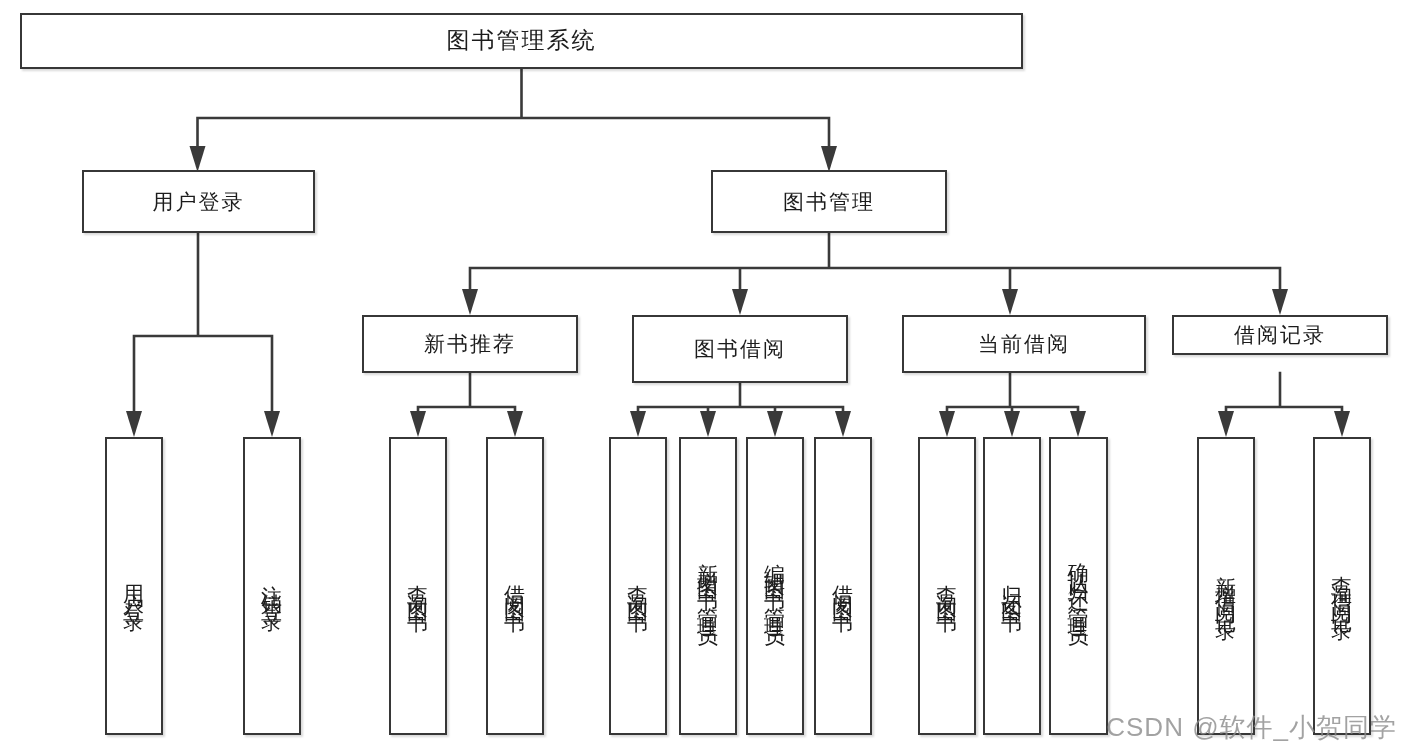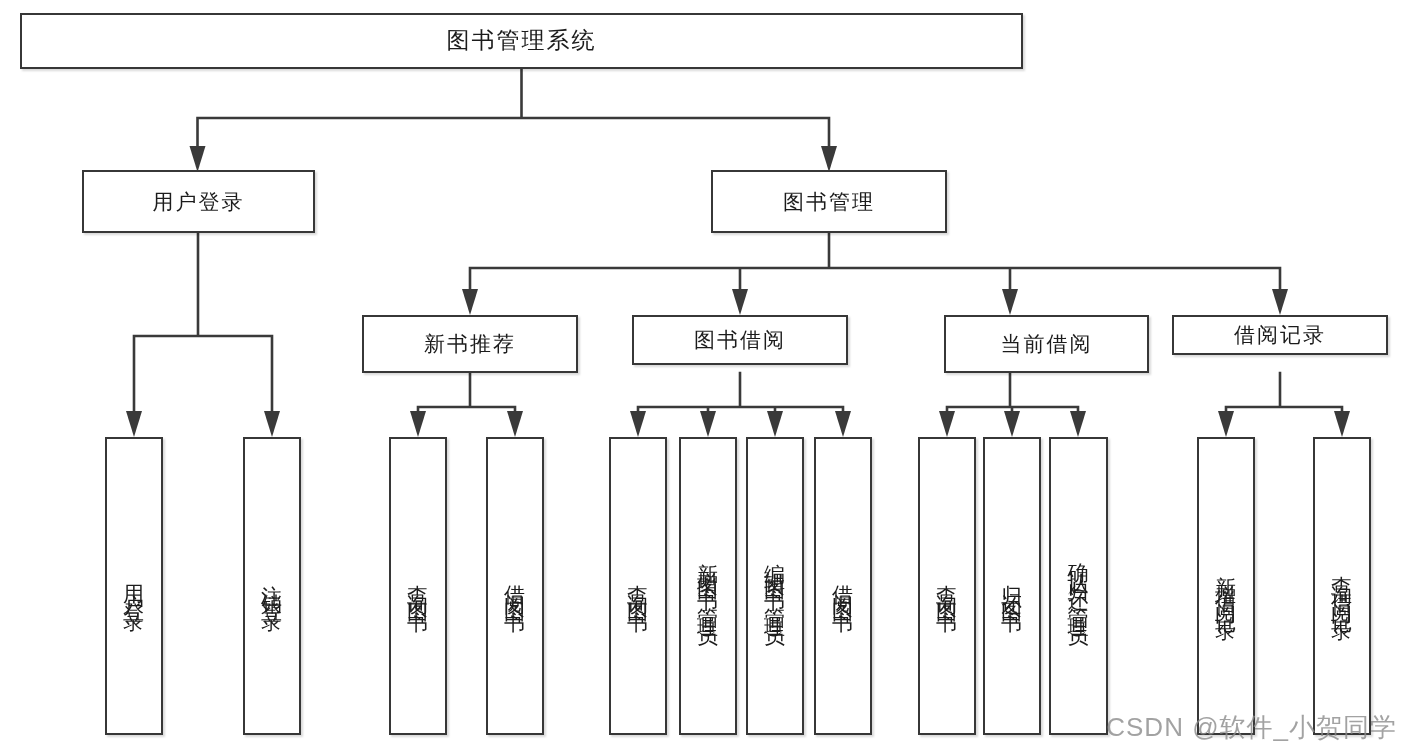--- a/index.html
+++ b/index.html
@@ -102,24 +102,24 @@
   <div class="node" style="left:82px;top:170px;width:233px;height:63px">
     <span class="label">用户登录</span>
   </div>
   <div class="node" style="left:362px;top:315px;width:216px;height:58px">
     <span class="label">新书推荐</span>
   </div>
 
   <div class="node" style="left:711px;top:170px;width:236px;height:63px">
     <span class="label">图书管理</span>
   </div>
-  <div class="node" style="left:632px;top:315px;width:216px;height:50px">
+  <div class="node" style="left:632px;top:315px;width:216px;height:68px">
     <span class="label">图书借阅</span>
   </div>
-  <div class="node" style="left:944px;top:315px;width:205px;height:58px">
+  <div class="node" style="left:902px;top:315px;width:244px;height:58px">
     <span class="label">当前借阅</span>
   </div>
   <div class="node" style="left:1172px;top:315px;width:216px;height:40px">
     <span class="label">借阅记录</span>
   </div>
 
   <div class="node vbox" style="left:105px;top:437px;width:58px;height:298px">
     <span class="label">用户登录</span>
   </div>
   <div class="node vbox" style="left:243px;top:437px;width:58px;height:298px">

